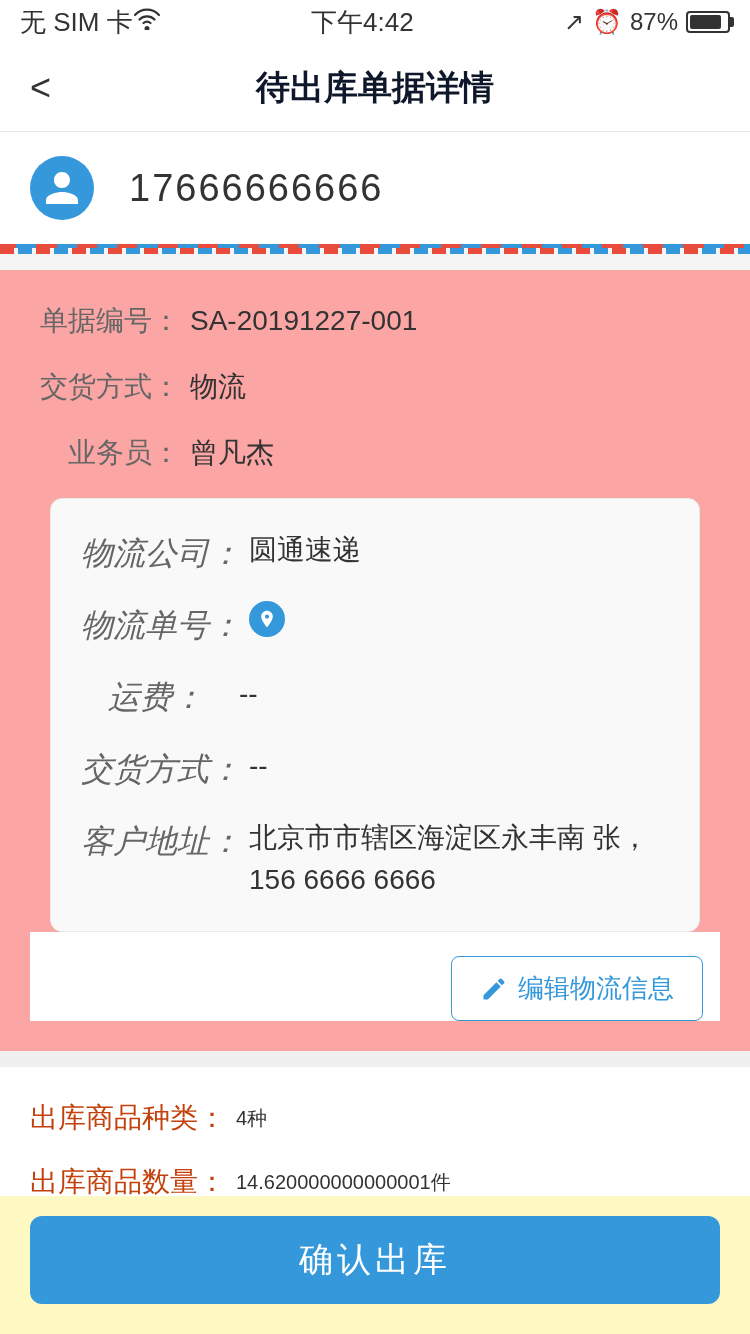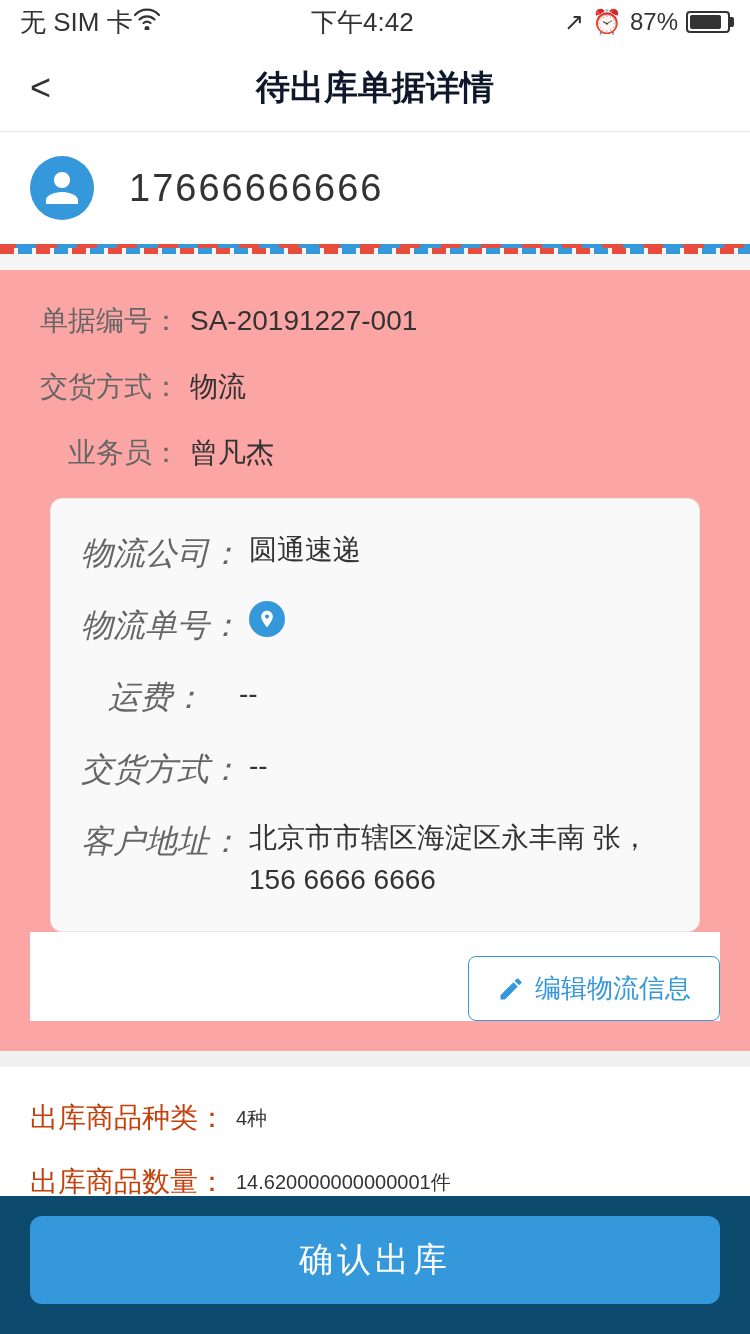--- a/index.html
+++ b/index.html
@@ -293,21 +293,21 @@
       background: #f5f5f5;
       min-height: 200px;
     }
 
     
     .confirm-btn-wrapper {
       position: fixed;
       bottom: 0;
       left: 0;
       width: 750px;
-      background: #0c4a6e;
+      background: #fef9c3;
       padding: 20px 30px 30px;
     }
     .confirm-btn {
       width: 100%;
       height: 88px;
       background: #3498db;
       color: #fff;
       font-size: 34px;
       font-weight: 500;
       border: none;
@@ -401,21 +401,21 @@
     <div class="logistics-row">
       <span class="logistics-label">交货方式：</span>
       <span class="logistics-value">--</span>
     </div>
     <div class="logistics-row">
       <span class="logistics-label">客户地址：</span>
       <span class="logistics-value" style="display:block;">北京市市辖区海淀区永丰南  张，156 6666 6666</span>
     </div>
   </div>
 
-  <div class="edit-btn-container" style="padding:24px 0 0 0;">
+  <div class="edit-btn-container" style="padding:24px 17px 0 0;">
     <button class="edit-btn">
       <svg viewBox="0 0 24 24">
         <path d="M3 17.25V21h3.75L17.81 9.94l-3.75-3.75L3 17.25zM20.71 7.04a1 1 0 0 0 0-1.41l-2.34-2.34a1 1 0 0 0-1.41 0l-1.83 1.83 3.75 3.75 1.83-1.83z"></path>
       </svg>
       <span>编辑物流信息</span>
     </button>
   </div>
 </div>
 
 <div class="section-divider"></div>

